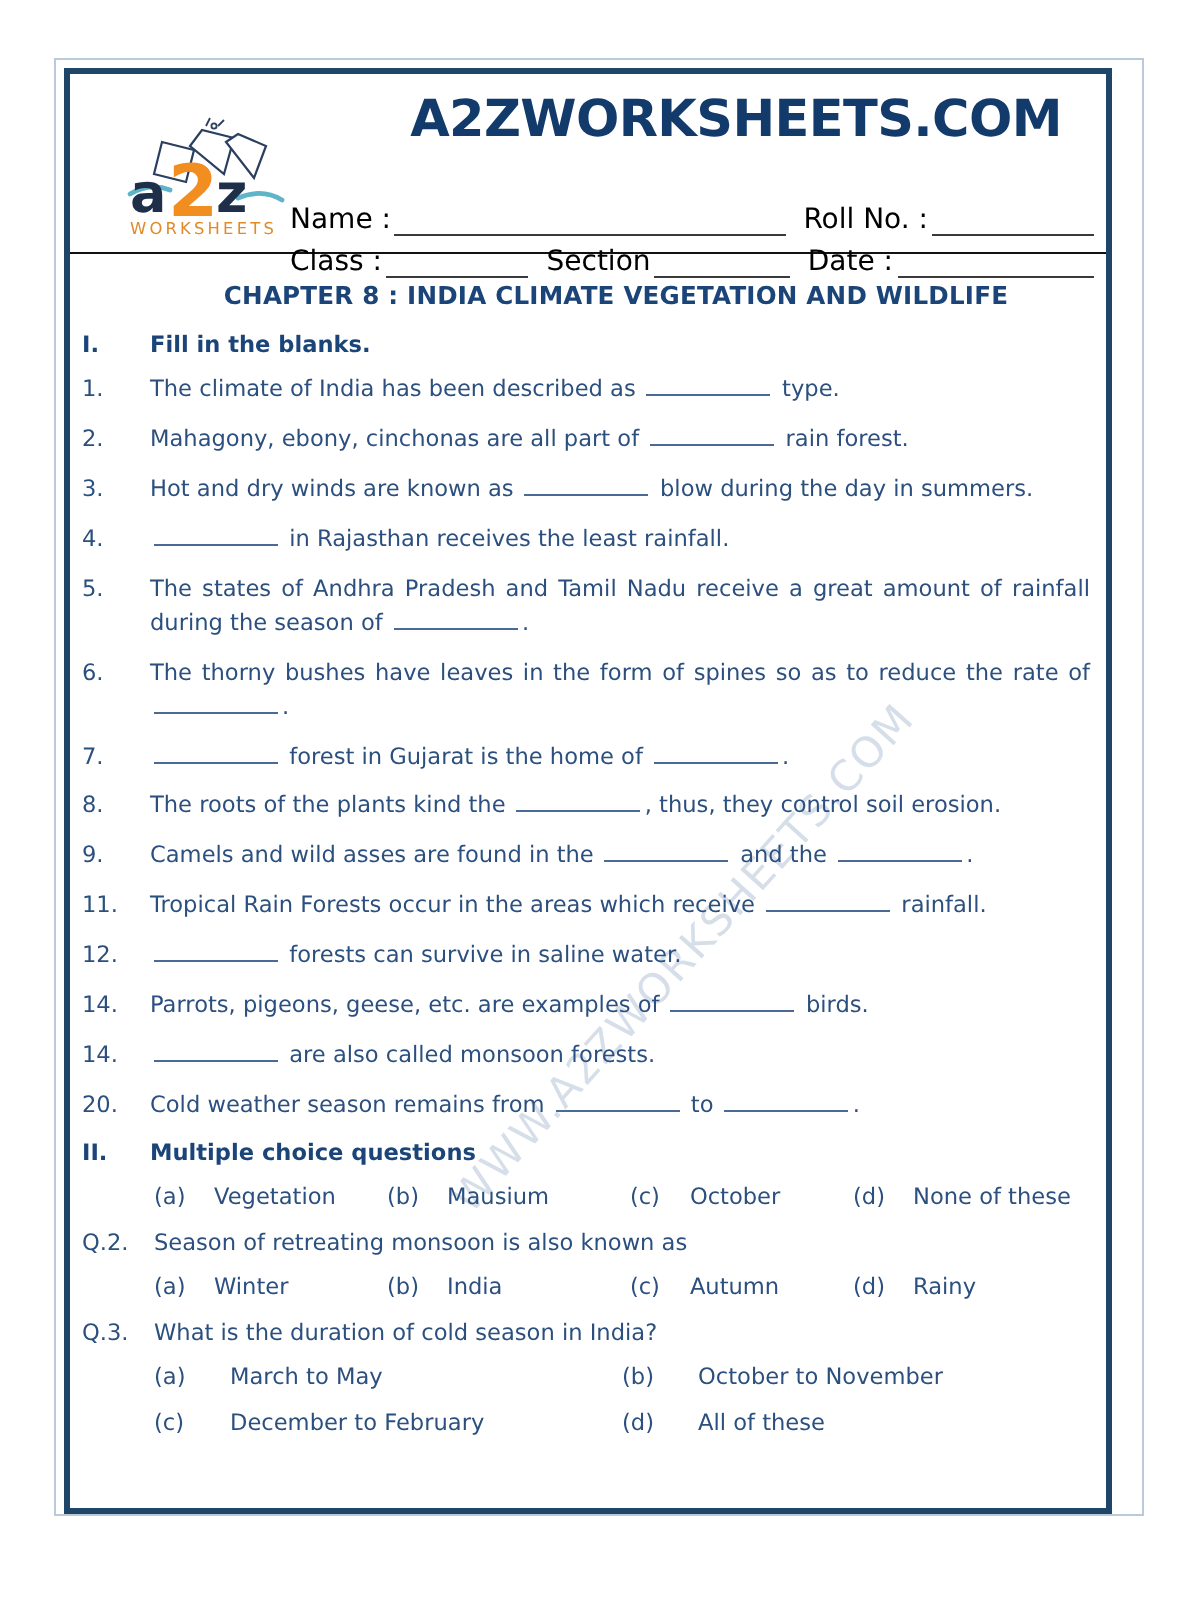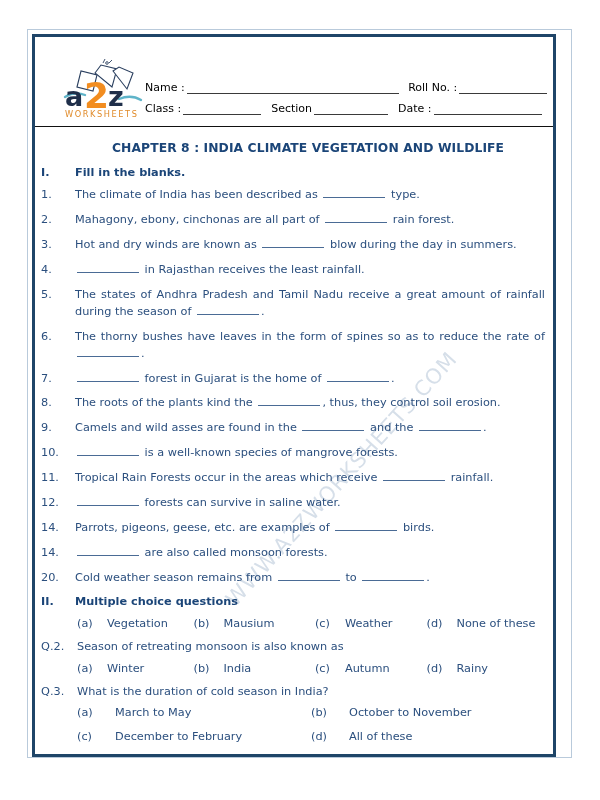--- a/index.html
+++ b/index.html
@@ -102,24 +102,24 @@
     font-size: 25.5px;
     font-weight: bold;
     color: #123a6b;
     letter-spacing: -0.3px;
     font-family: "DejaVu Sans", "Liberation Sans", sans-serif;
   }
 
   .field-rows {
     position: absolute;
     left: 110px;
-    top: 36px;
+    top: 60px;
     right: 6px;
     color: #000000;
-    font-size: 11px;
+    font-size: 14px;
   }
   .field-row {
     display: flex;
     align-items: flex-end;
     height: 21px;
     white-space: nowrap;
   }
   .fl { margin-right: 2px; }
   .rule {
     display: inline-block;
@@ -243,20 +243,21 @@
             <path d="M8 40 q10 -6 20 -2" stroke="#5fb4c9" stroke-width="2.4" fill="none" stroke-linecap="round"></path>
             <path d="M62 42 q12 -5 22 1" stroke="#5fb4c9" stroke-width="2.4" fill="none" stroke-linecap="round"></path>
 
             <text x="8" y="49" font-family="DejaVu Sans, sans-serif" font-size="27" font-weight="bold" fill="#1f2f4a">a</text>
             <text x="27" y="51" font-family="DejaVu Sans, sans-serif" font-size="36" font-weight="bold" fill="#f28d20">2</text>
             <text x="51" y="49" font-family="DejaVu Sans, sans-serif" font-size="27" font-weight="bold" fill="#1f2f4a">z</text>
             <text x="8" y="60" font-family="DejaVu Sans, sans-serif" font-size="8.2" letter-spacing="1.6" fill="#e08b2a">WORKSHEETS</text>
           </svg>
         </div>
 
+        <div class="site-title">A2ZWORKSHEETS.COM</div>
 
         <div class="field-rows">
           <div class="field-row">
             <span class="fl">Name :</span>
             <span class="rule r-name"></span>
             <span class="sp"></span>
             <span class="fl">Roll No. :</span>
             <span class="rule r-roll"></span>
           </div>
           <div class="field-row">
@@ -312,24 +313,20 @@
             </div>
             <div class="qrow">
               <span class="num">8.</span>
               <span class="qtext">The roots of the plants kind the <span class="blank"></span>, thus, they control soil erosion.</span>
             </div>
             <div class="qrow">
               <span class="num">9.</span>
               <span class="qtext">Camels and wild asses are found in the <span class="blank"></span> and the <span class="blank"></span>.</span>
             </div>
             <div class="qrow">
-              <span class="num">10.</span>
-              <span class="qtext"><span class="blank"></span> is a well-known species of mangrove forests.</span>
-            </div>
-            <div class="qrow">
               <span class="num">11.</span>
               <span class="qtext">Tropical Rain Forests occur in the areas which receive <span class="blank"></span> rainfall.</span>
             </div>
             <div class="qrow">
               <span class="num">12.</span>
               <span class="qtext"><span class="blank"></span> forests can survive in saline water.</span>
             </div>
             <div class="qrow">
               <span class="num">14.</span>
               <span class="qtext">Parrots, pigeons, geese, etc. are examples of <span class="blank"></span> birds.</span>
@@ -354,21 +351,21 @@
               <span class="opt o1">
                 <span class="ol">(a)</span>
                 <span>Vegetation</span>
               </span>
               <span class="opt o2">
                 <span class="ol">(b)</span>
                 <span>Mausium</span>
               </span>
               <span class="opt o3">
                 <span class="ol">(c)</span>
-                <span>Weather</span>
+                <span>October</span>
               </span>
               <span class="opt o4">
                 <span class="ol">(d)</span>
                 <span>None of these</span>
               </span>
             </div>
             <div class="mcq-q">
               <span class="num">Q.2.</span>
               <span class="qtext">Season of retreating monsoon is also known as</span>
             </div>

